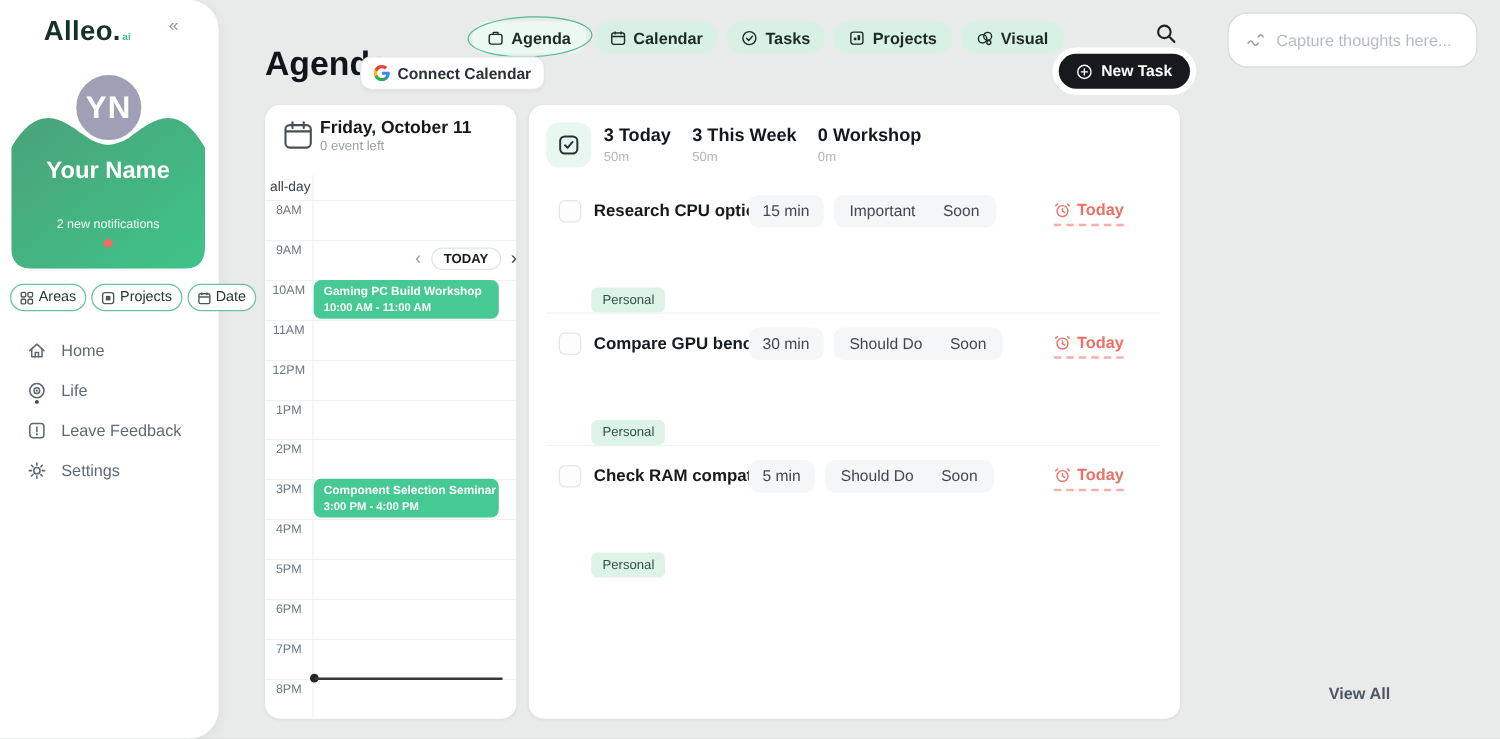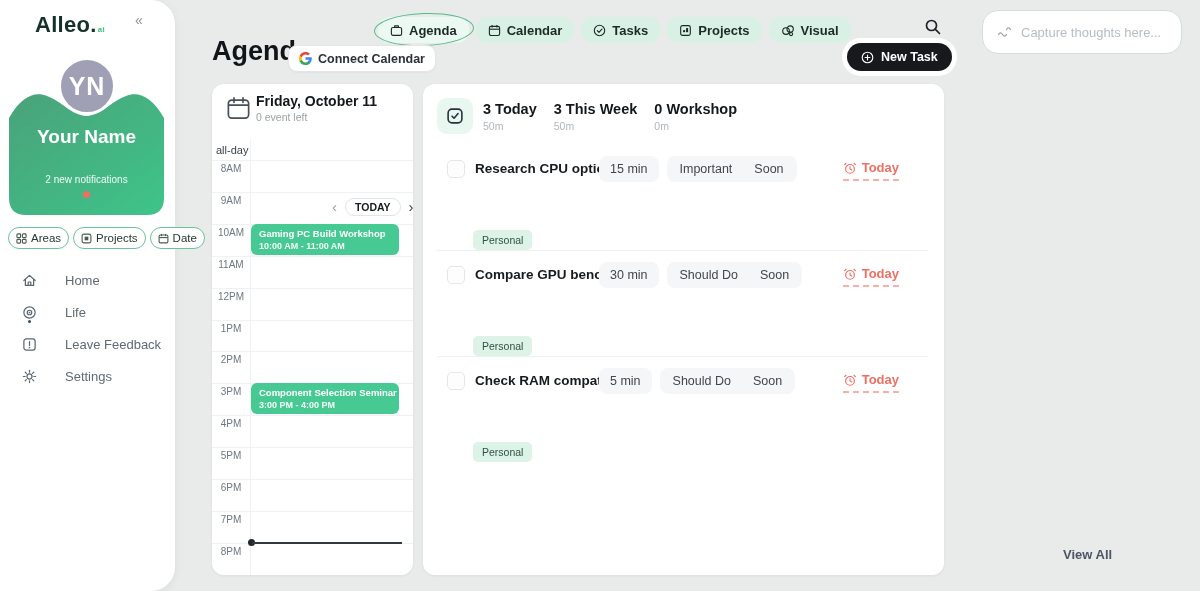--- a/index.html
+++ b/index.html
@@ -19,21 +19,21 @@
   .profile-card svg.card-wave{position:absolute;left:0;top:0;}
   .user-name{position:absolute;left:0;top:38px;width:100%;text-align:center;color:#fff;
     font-size:19px;font-weight:bold;z-index:2;}
   .notif{position:absolute;left:0;bottom:17px;width:100%;display:flex;align-items:center;
     justify-content:center;gap:6px;color:#f2fbf6;font-size:10px;z-index:2;cursor:pointer;flex-direction:column;}
   .notif .dot{width:7px;height:7px;border-radius:50%;background:#f26d61;display:inline-block;}
   .filters{position:absolute;left:8px;top:227px;width:160px;display:flex;gap:4px;}
   .filter-pill{display:flex;align-items:center;gap:4px;border:1px solid #69c599;border-radius:14px;
     background:#fff;padding:4px 7px;font-size:11.5px;color:#253831;cursor:pointer;white-space:nowrap;}
   .menu{position:absolute;left:22px;top:264px;width:140px;}
-  .menu-item{display:flex;align-items:center;gap:28px;height:32px;color:#5f6a74;font-size:13px;cursor:pointer;position:relative;}
+  .menu-item{display:flex;align-items:center;gap:12px;height:32px;color:#5f6a74;font-size:13px;cursor:pointer;position:relative;}
   .menu-item svg{flex:0 0 auto;}
   .life-dot{position:absolute;left:6px;top:24px;width:3px;height:3px;border-radius:50%;background:#31504a;}
 
   
   .tabs{position:absolute;left:378px;top:17px;display:flex;gap:7px;}
   .tab{position:relative;display:flex;align-items:center;gap:6px;background:var(--tab-bg);
     border-radius:12px;padding:0 12px;height:26px;font-size:13px;font-weight:bold;color:#1d2a24;cursor:pointer;}
   .tab.active{background:#ecf8f2;}
   .tab.active::after{content:"";position:absolute;left:-4px;right:-5px;top:-4px;bottom:-3px;
     border:1.5px solid #53bd8b;border-radius:50%;transform:rotate(-2deg);pointer-events:none;}

